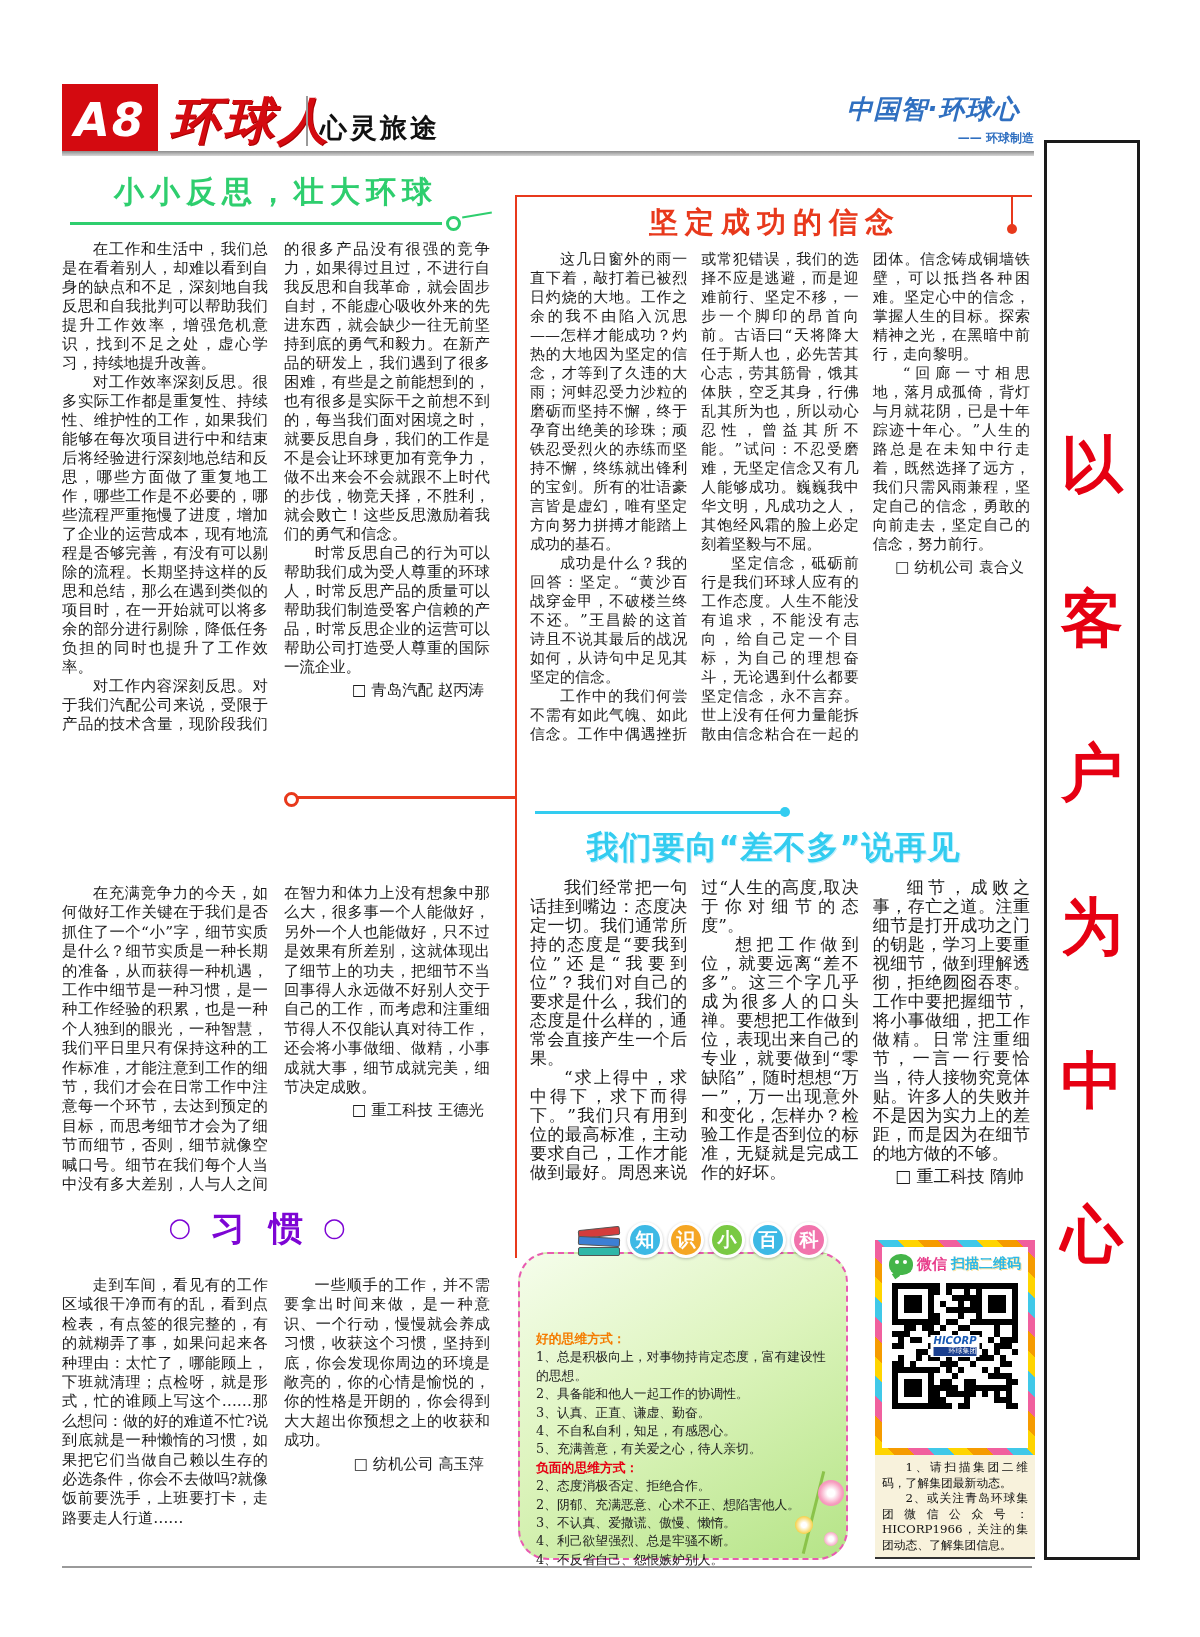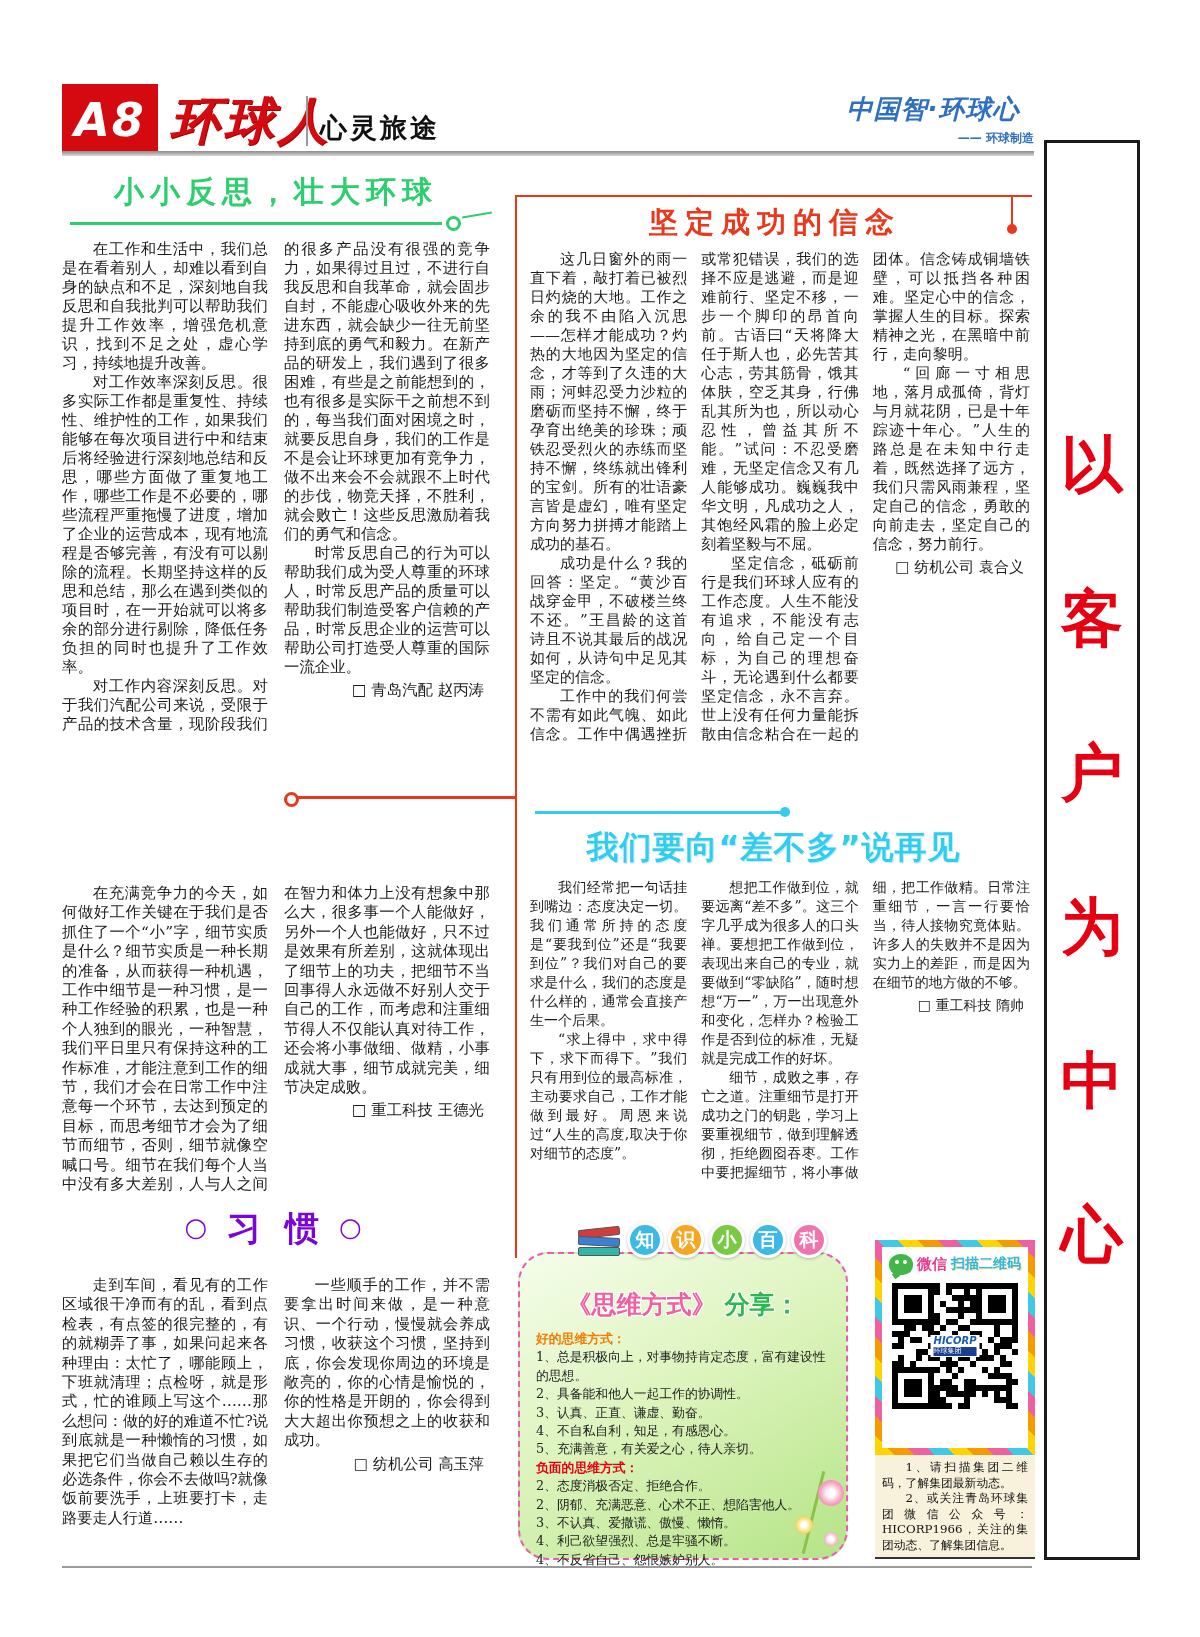--- a/index.html
+++ b/index.html
@@ -55,23 +55,23 @@
             font-size:31px;font-weight:bold;color:#e60012;letter-spacing:9px;}
   .a3-text{left:62px;top:884px;width:428px;height:312px;column-count:2;column-gap:16px;
            font-size:15.4px;line-height:19.4px;}
   
   .a4-line{position:absolute;left:535px;top:811px;width:248px;height:2.5px;background:#33ccf0;}
   .a4-dot{position:absolute;left:780px;top:807px;width:10px;height:10px;border-radius:50%;background:#33ccf0;}
   .a4-title{position:absolute;left:515px;top:826px;width:517px;text-align:center;
             font-size:32px;font-weight:bold;color:#33ccf0;letter-spacing:1px;
             text-shadow:0 0 1px #fff,1px 1px 0 #bdeefb;}
   .a4-text{left:530px;top:878px;width:500px;height:308px;column-count:3;column-gap:14px;
-           font-size:14px;line-height:19px;}
-  
-  .a5-title{position:absolute;left:62px;top:1206px;width:428px;text-align:center;
+           font-size:17px;line-height:19px;}
+  
+  .a5-title{position:absolute;left:46px;top:1206px;width:428px;text-align:center;
             font-size:34px;font-weight:bold;color:#7d05d4;letter-spacing:6px;}
   .a5-circle{font-size:26px;font-weight:normal;vertical-align:4px;color:#7d05d4;padding:0 14px;}
   .a5-text{left:62px;top:1276px;width:428px;height:288px;column-count:2;column-gap:16px;
            font-size:15.2px;line-height:19.4px;}
   .bottom-rule{position:absolute;left:62px;top:1566px;width:970px;height:2px;background:#9a9a9a;}
   
   .kbox{position:absolute;left:518px;top:1252px;width:330px;height:308px;box-sizing:border-box;
         border:2.5px dashed #e85bb0;border-radius:30px;
         background:linear-gradient(150deg,#f5fdeb 0%,#ddf4bd 45%,#b5e487 100%);overflow:hidden;}
   .kbadge{position:absolute;left:578px;top:1222px;display:flex;align-items:flex-end;gap:5px;z-index:3;}
@@ -104,21 +104,21 @@
   .wicon{position:relative;width:24px;height:21px;background:#44b549;border-radius:48% 48% 44% 44%;}
   .wicon::before{content:"";position:absolute;left:6px;top:6px;width:4px;height:4px;border-radius:50%;
                  background:#fff;box-shadow:8px 0 0 #fff;}
   .wicon::after{content:"";position:absolute;left:4px;bottom:-3px;width:6px;height:6px;background:#44b549;
                 transform:rotate(55deg);}
   .wlabel1{color:#e83e8c;font-weight:bold;font-size:15px;}
   .wlabel2{color:#2bb8e6;font-weight:bold;font-size:14px;text-shadow:1px 1px 0 #fde3a0;}
   .qrwrap{position:relative;width:134px;height:134px;margin:6px auto 0;background:#fff;padding:0;}
   .qr{position:relative;width:126px;height:126px;margin:4px;background:#fff;}
   .qr-label{position:absolute;left:50%;top:50%;transform:translate(-50%,-50%);background:#fff;
-            padding:1px 3px;z-index:2;text-align:left;line-height:1;}
+            padding:1px 3px;z-index:2;text-align:right;line-height:1;}
   .qr-l1{display:block;color:#1a5bb5;font-weight:bold;font-style:italic;font-size:10px;}
   .qr-l2{display:block;background:#1a3f8f;color:#fff;font-size:7px;margin-top:1px;padding:1px 0;}
   .wnotes{position:absolute;left:875px;top:1455px;width:160px;height:104px;box-sizing:border-box;
           background:#f8f2dc;border-bottom:2.5px solid #333;padding:5px 7px;
           font-size:11.8px;line-height:15.5px;color:#111;text-align:justify;font-family:"DejaVu Serif",serif;}
   .wnotes p{margin:0;text-indent:2em;}
 </style>
 </head>
 <body>
 
@@ -206,23 +206,20 @@
     <div class="kbooks">
         <i></i>
         <i></i>
         <i></i>
       </div>
     <div class="kcircle kc0">知</div>
     <div class="kcircle kc1">识</div>
     <div class="kcircle kc2">小</div>
     <div class="kcircle kc3">百</div>
     <div class="kcircle kc4">科</div>
-  </div>
-  <div class="ktitle">
-    <span class="t1">《思维方式》</span><span class="t2">分享：</span>
   </div>
   <div class="klist">
     <div class="khead-good">好的思维方式：</div>
     <div class="kitem">1、总是积极向上，对事物持肯定态度，富有建设性的思想。</div>
     <div class="kitem">2、具备能和他人一起工作的协调性。</div>
     <div class="kitem">3、认真、正直、谦虚、勤奋。</div>
     <div class="kitem">4、不自私自利，知足，有感恩心。</div>
     <div class="kitem">5、充满善意，有关爱之心，待人亲切。</div>
     <div class="khead-bad">负面的思维方式：</div>
     <div class="kitem">2、态度消极否定、拒绝合作。</div>

